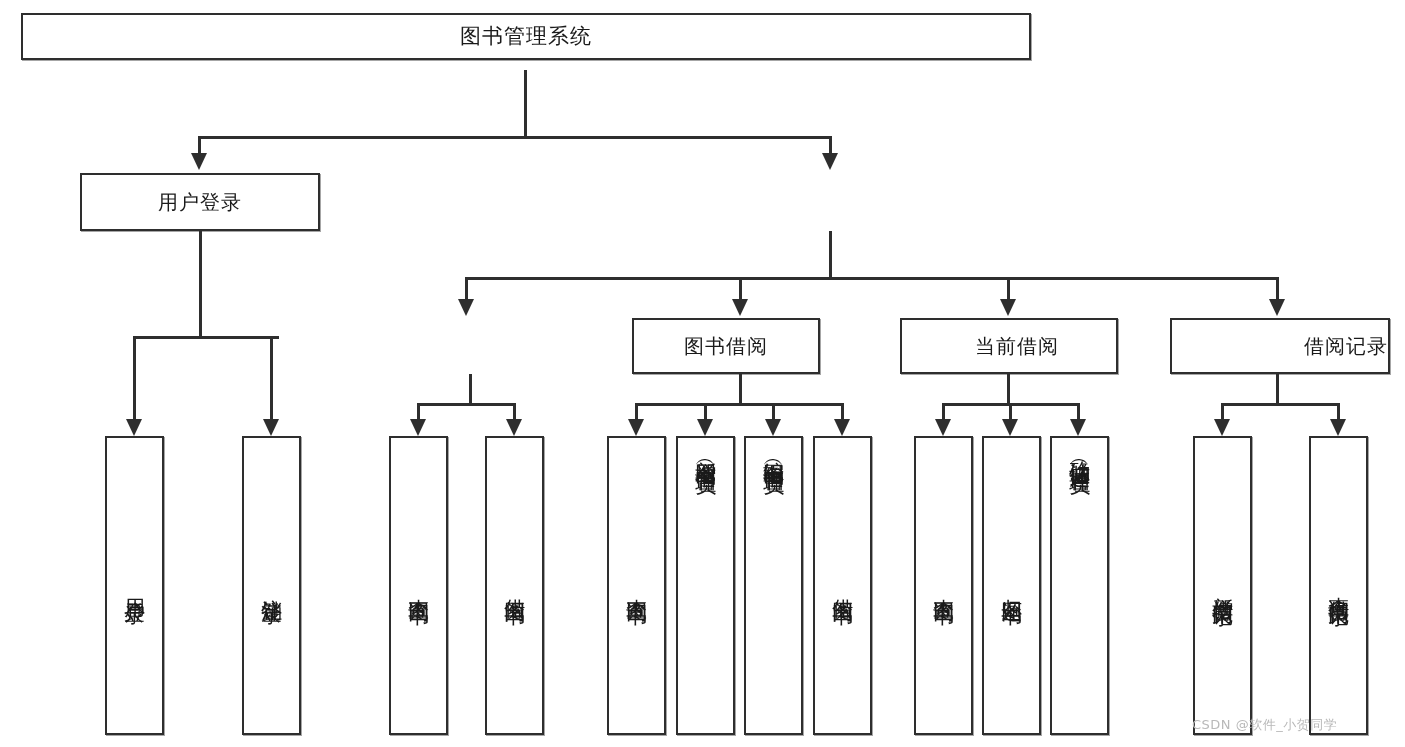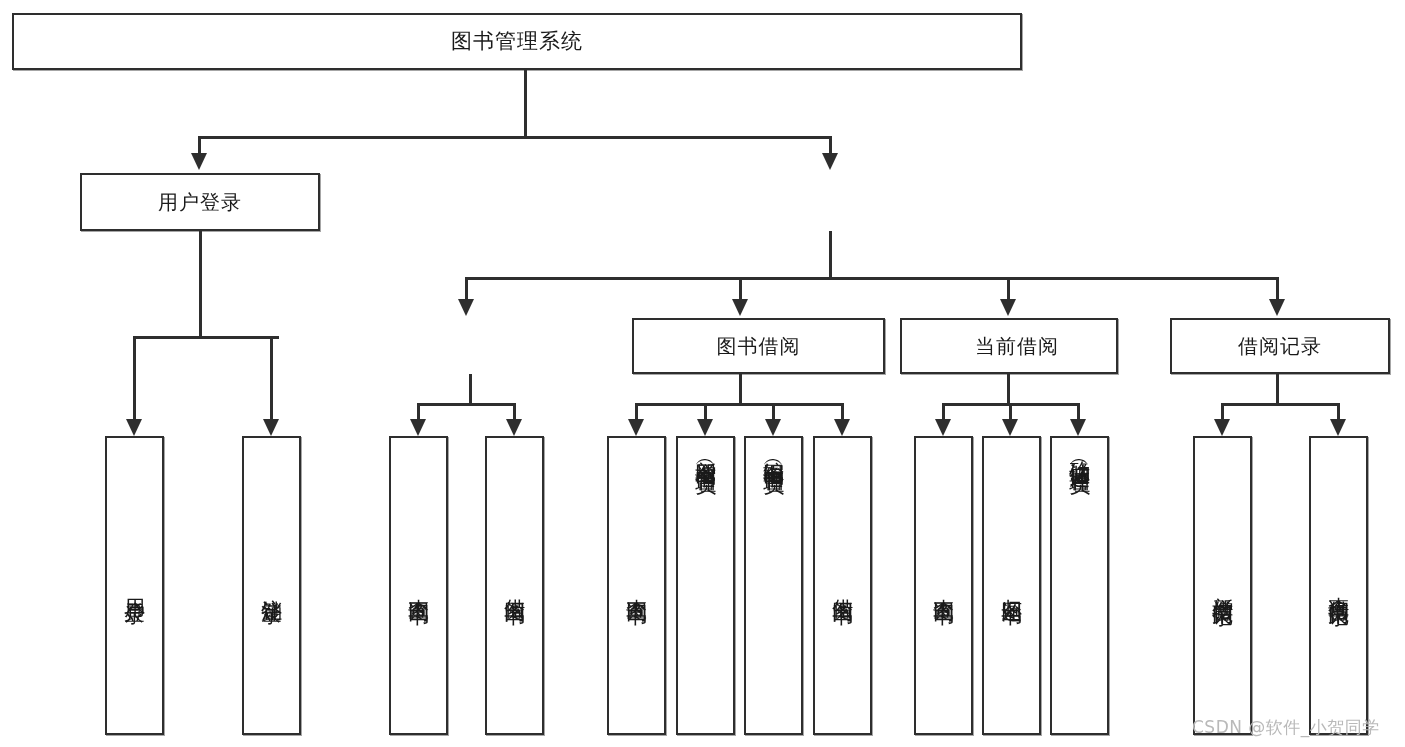--- a/index.html
+++ b/index.html
@@ -66,33 +66,33 @@
   .arrow{
     position:absolute;
     width:0;height:0;
     border-left:8px solid transparent;
     border-right:8px solid transparent;
     border-top:17px solid #2e2e2e;
   }
   
   #watermark{
     position:absolute;
-    font-size:17px;
+    font-size:13px;
     color:#b9b9b9;
     letter-spacing:.5px;
     white-space:nowrap;
     pointer-events:none;
   }
 </style>
 </head>
 <body>
 
 <div id="diagram">
 
-  <div class="node root" style="left:12px;top:13px;width:1010px;height:57px;">
+  <div class="node root" style="left:21px;top:13px;width:1010px;height:47px;">
     <span>图书管理系统</span>
   </div>
 
   <div class="vline" style="left:524px;top:70px;height:67px;"></div>
   <div class="hline" style="left:198px;top:136px;width:633px;"></div>
   <div class="vline" style="left:198px;top:136px;height:18px;"></div>
   <div class="arrow" style="left:191px;top:153px;"></div>
   <div class="vline" style="left:829px;top:136px;height:18px;"></div>
   <div class="arrow" style="left:822px;top:153px;"></div>
 
@@ -111,27 +111,27 @@
   <div class="hline" style="left:465px;top:277px;width:811px;"></div>
   <div class="vline" style="left:465px;top:277px;height:23px;"></div>
   <div class="arrow" style="left:458px;top:299px;"></div>
   <div class="vline" style="left:739px;top:277px;height:23px;"></div>
   <div class="arrow" style="left:732px;top:299px;"></div>
   <div class="vline" style="left:1007px;top:277px;height:23px;"></div>
   <div class="arrow" style="left:1000px;top:299px;"></div>
   <div class="vline" style="left:1276px;top:277px;height:23px;"></div>
   <div class="arrow" style="left:1269px;top:299px;"></div>
 
-  <div class="node lvl2" style="left:632px;top:318px;width:253px;height:56px;">
+  <div class="node lvl2" style="left:632px;top:318px;width:188px;height:56px;">
     <span>图书借阅</span>
   </div>
   <div class="node lvl2" style="left:900px;top:318px;width:218px;height:56px;padding-left:16px;">
     <span>当前借阅</span>
   </div>
-  <div class="node lvl2" style="left:1170px;top:318px;width:220px;height:56px;">
+  <div class="node lvl2" style="left:1170px;top:318px;width:220px;height:56px;justify-content:flex-end;">
     <span>借阅记录</span>
   </div>
 
   <div class="vline" style="left:469px;top:374px;height:31px;"></div>
   <div class="hline" style="left:417px;top:403px;width:98px;"></div>
   <div class="vline" style="left:417px;top:403px;height:17px;"></div>
   <div class="arrow" style="left:410px;top:419px;"></div>
   <div class="vline" style="left:513px;top:403px;height:17px;"></div>
   <div class="arrow" style="left:506px;top:419px;"></div>
 

